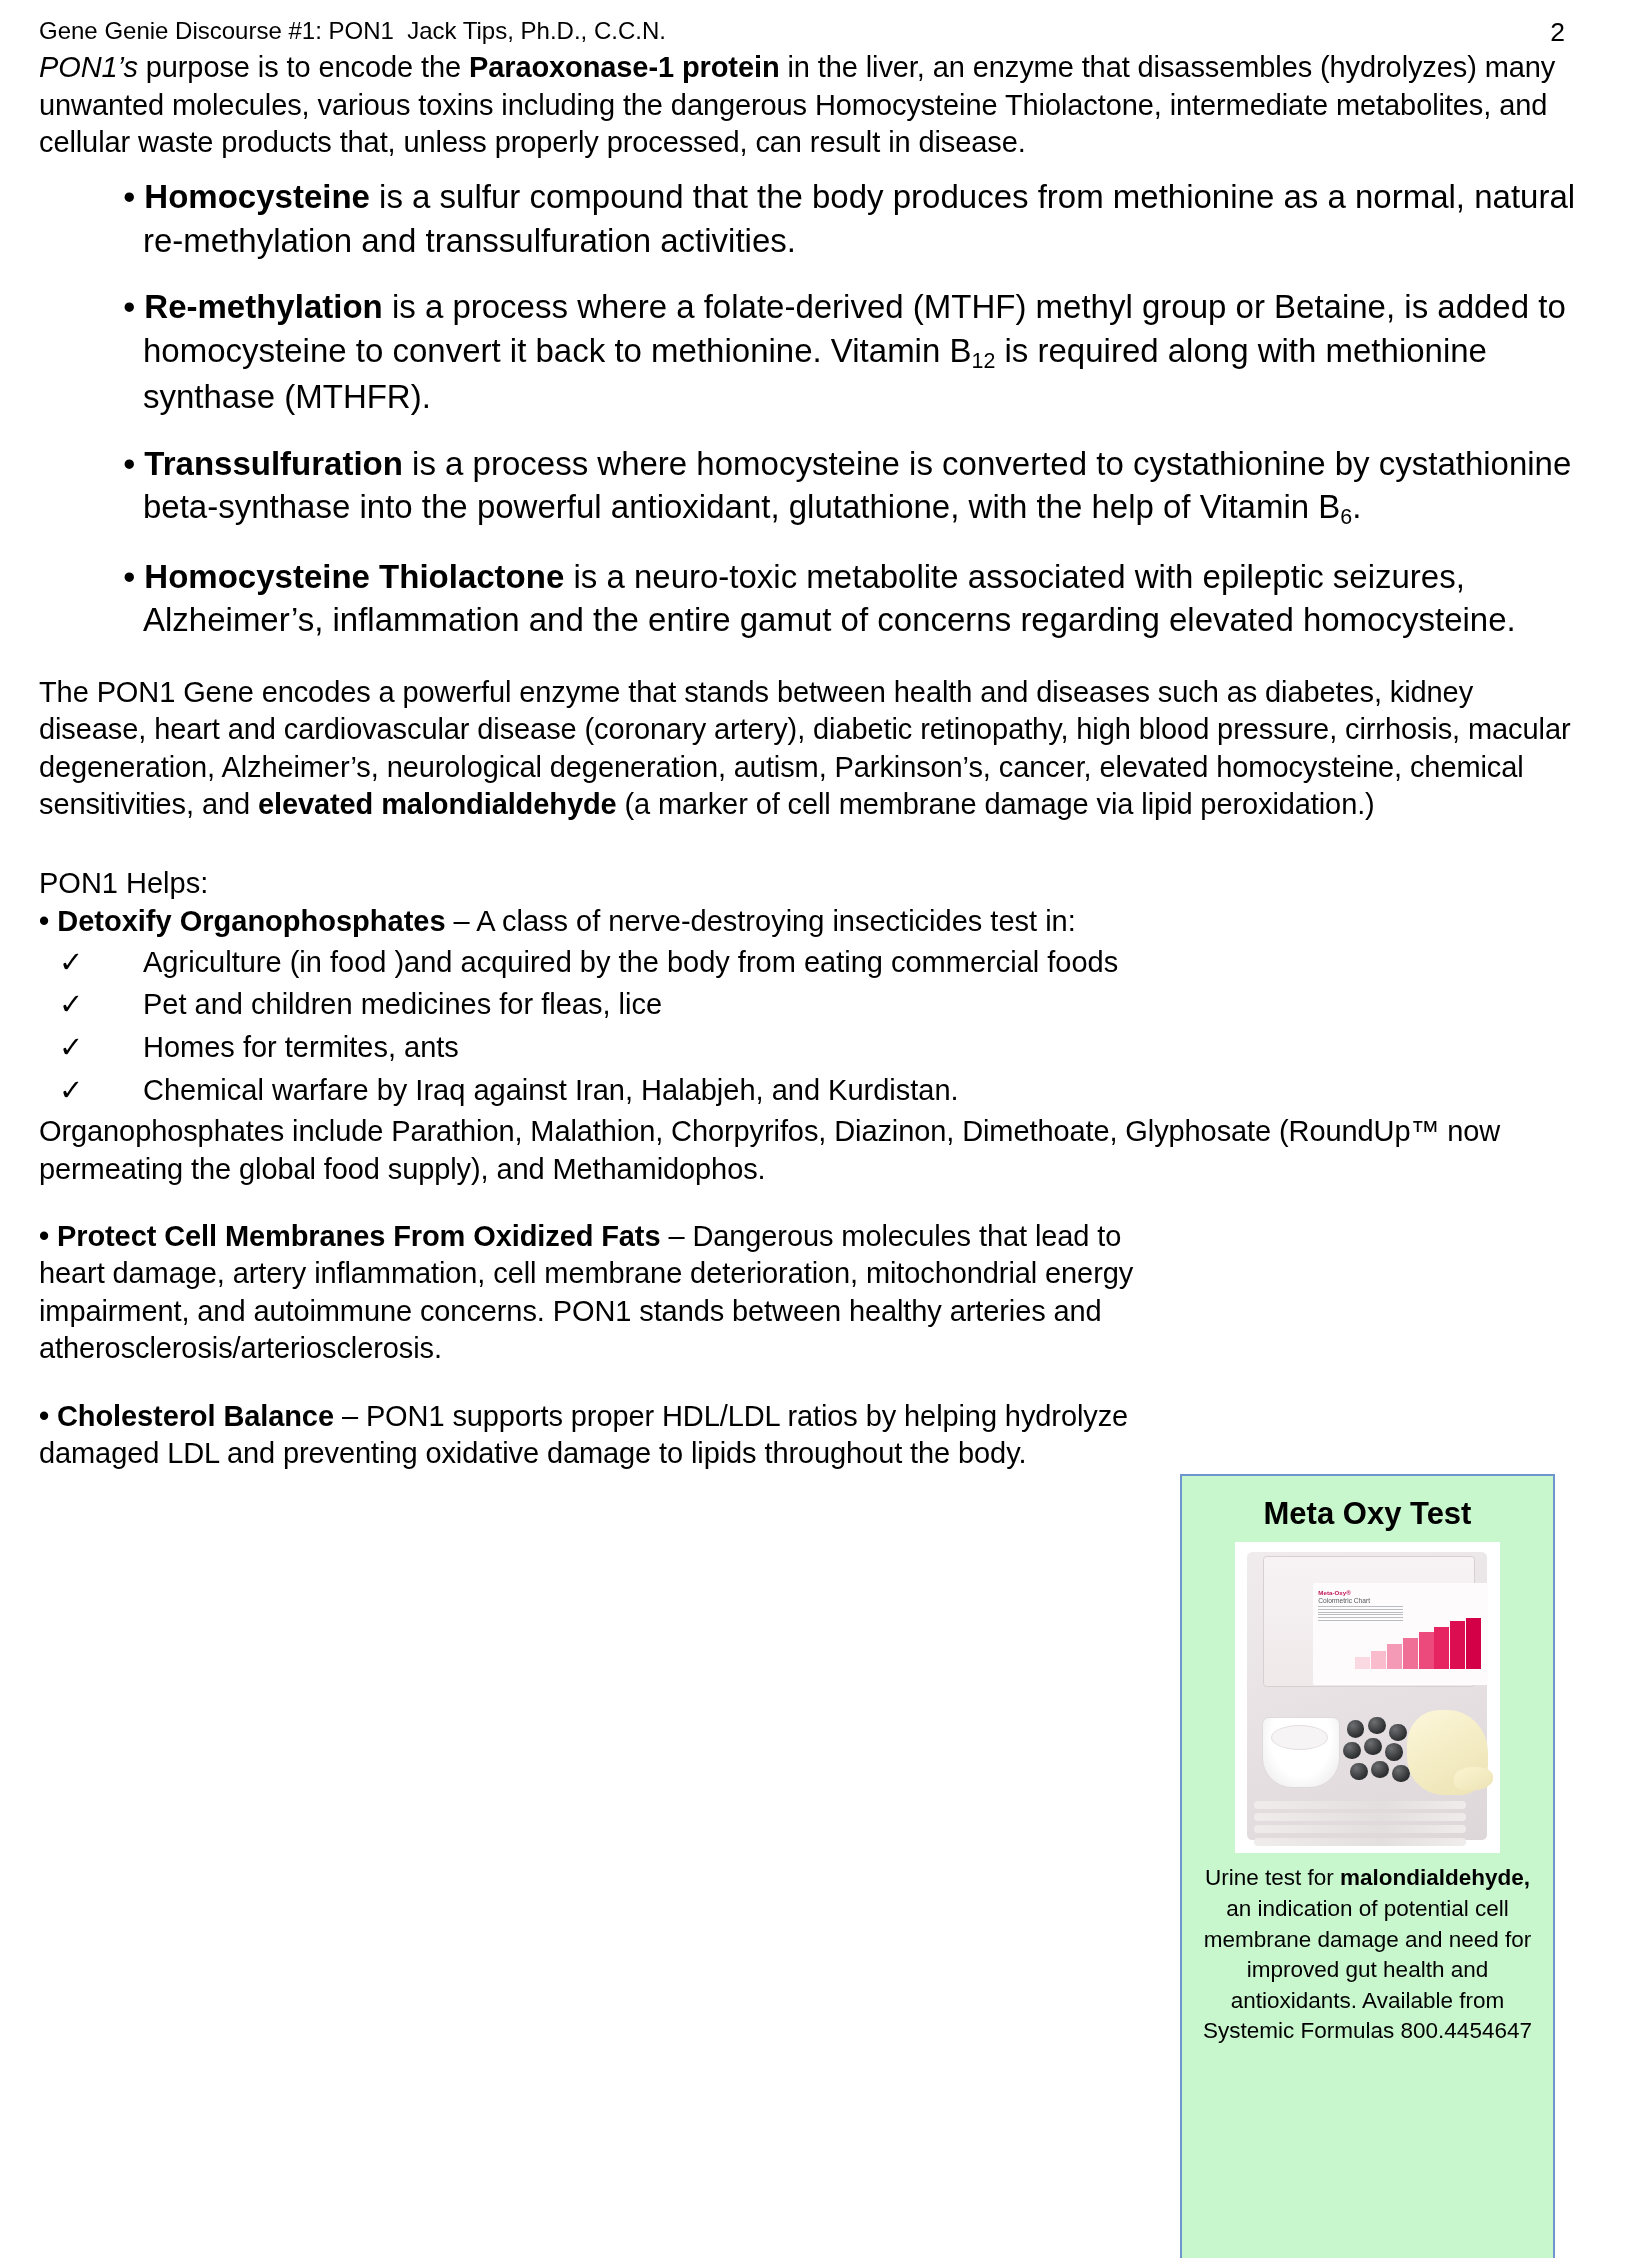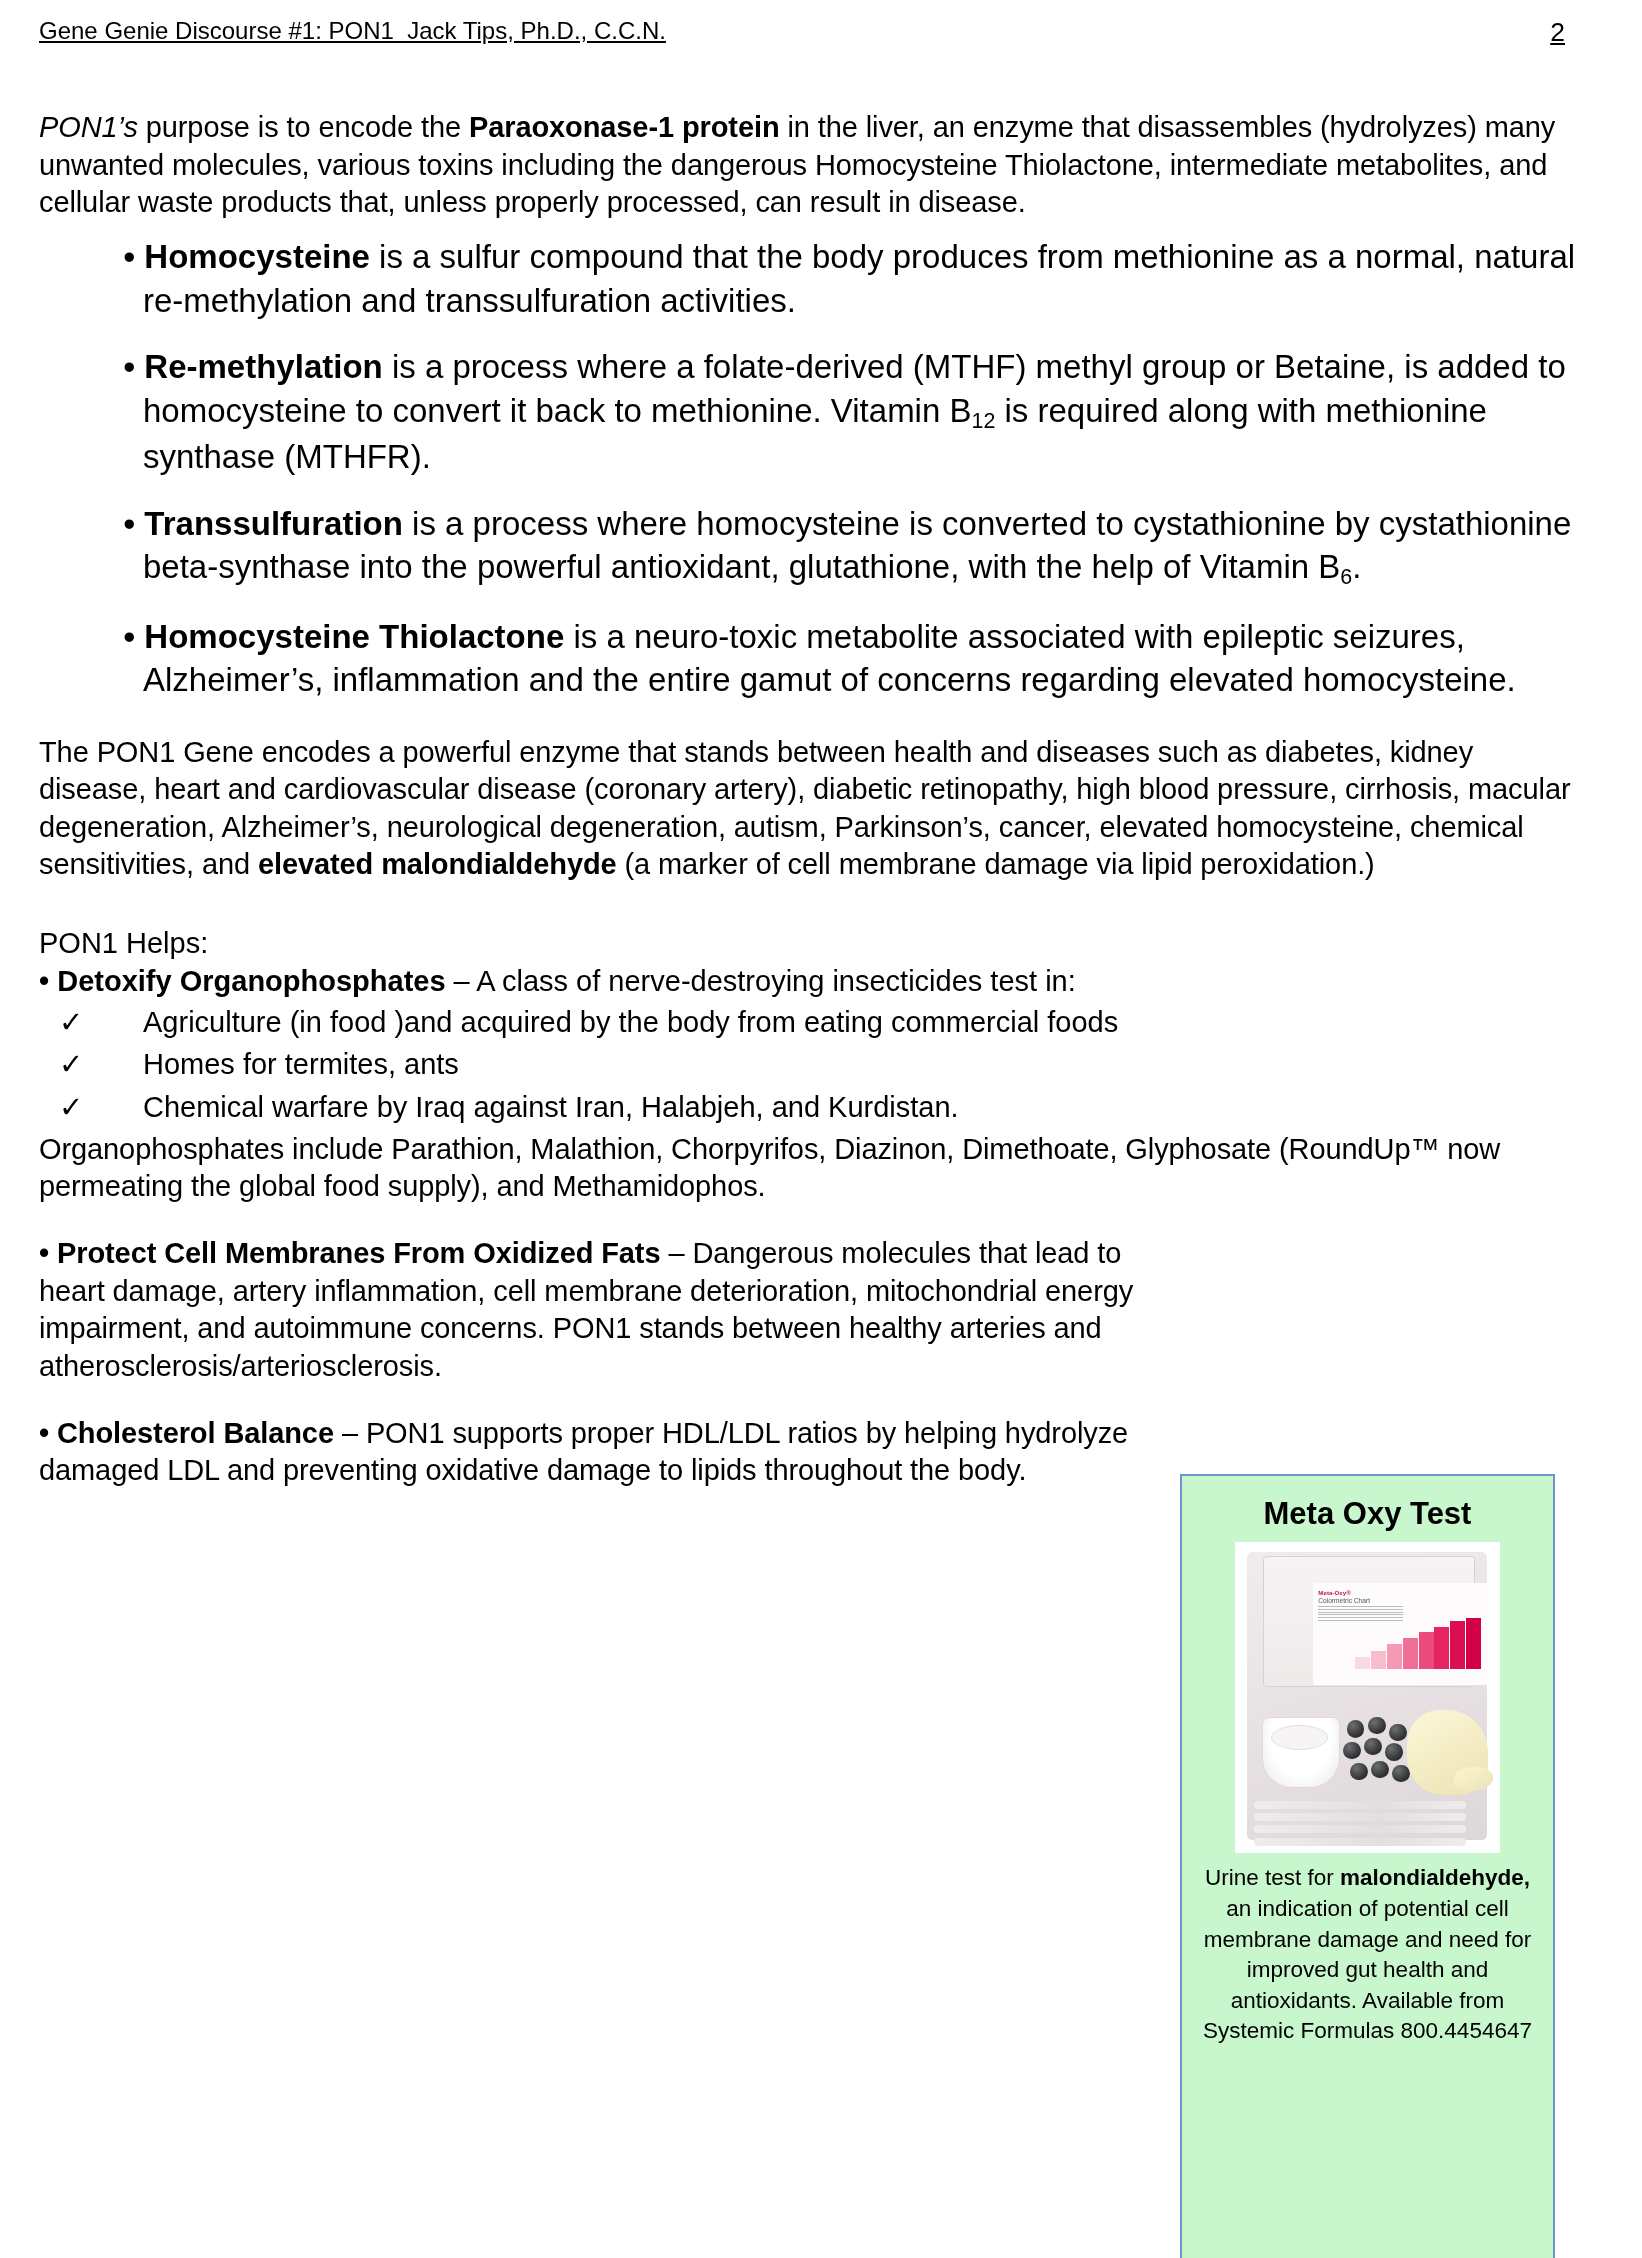--- a/index.html
+++ b/index.html
@@ -23,22 +23,20 @@
     padding: 16px 55px 0 39px;
   }
 
   
   .header {
     display: flex;
     align-items: flex-start;
     justify-content: space-between;
     font-size: 24px;
     line-height: 1.25;
-    margin-bottom: 60px;
-    text-decoration: underline;
   }
   .header-title { white-space: pre; }
   .page-number { font-size: 26.5px; padding-right: 23px; }
 
   
   .body-text {
     font-size: 29px;
     line-height: 1.29;
     letter-spacing: -0.1px;
   }
@@ -280,20 +278,23 @@
 
   <p class="helps-bullet">
     <span class="bdot">• </span><span class="b">Detoxify Organophosphates</span><span> – A class of nerve-destroying insecticides test in:</span>
   </p>
 
   <ul class="check-list">
     <li>
       <span class="check-glyph">✓</span><span>Agriculture (in food )and acquired by the body from eating commercial foods</span>
     </li>
     <li>
+      <span class="check-glyph">✓</span><span>Pet and children medicines for fleas, lice</span>
+    </li>
+    <li>
       <span class="check-glyph">✓</span><span>Homes for termites, ants</span>
     </li>
     <li>
       <span class="check-glyph">✓</span><span>Chemical warfare by Iraq against Iran, Halabjeh, and Kurdistan.</span>
     </li>
   </ul>
 
   <p class="para body-text col-left">Organophosphates include Parathion, Malathion, Chorpyrifos, Diazinon, Dimethoate, Glyphosate (RoundUp™ now permeating the global food supply), and Methamidophos.</p>
 
   <div class="block-spacer-34"></div>

